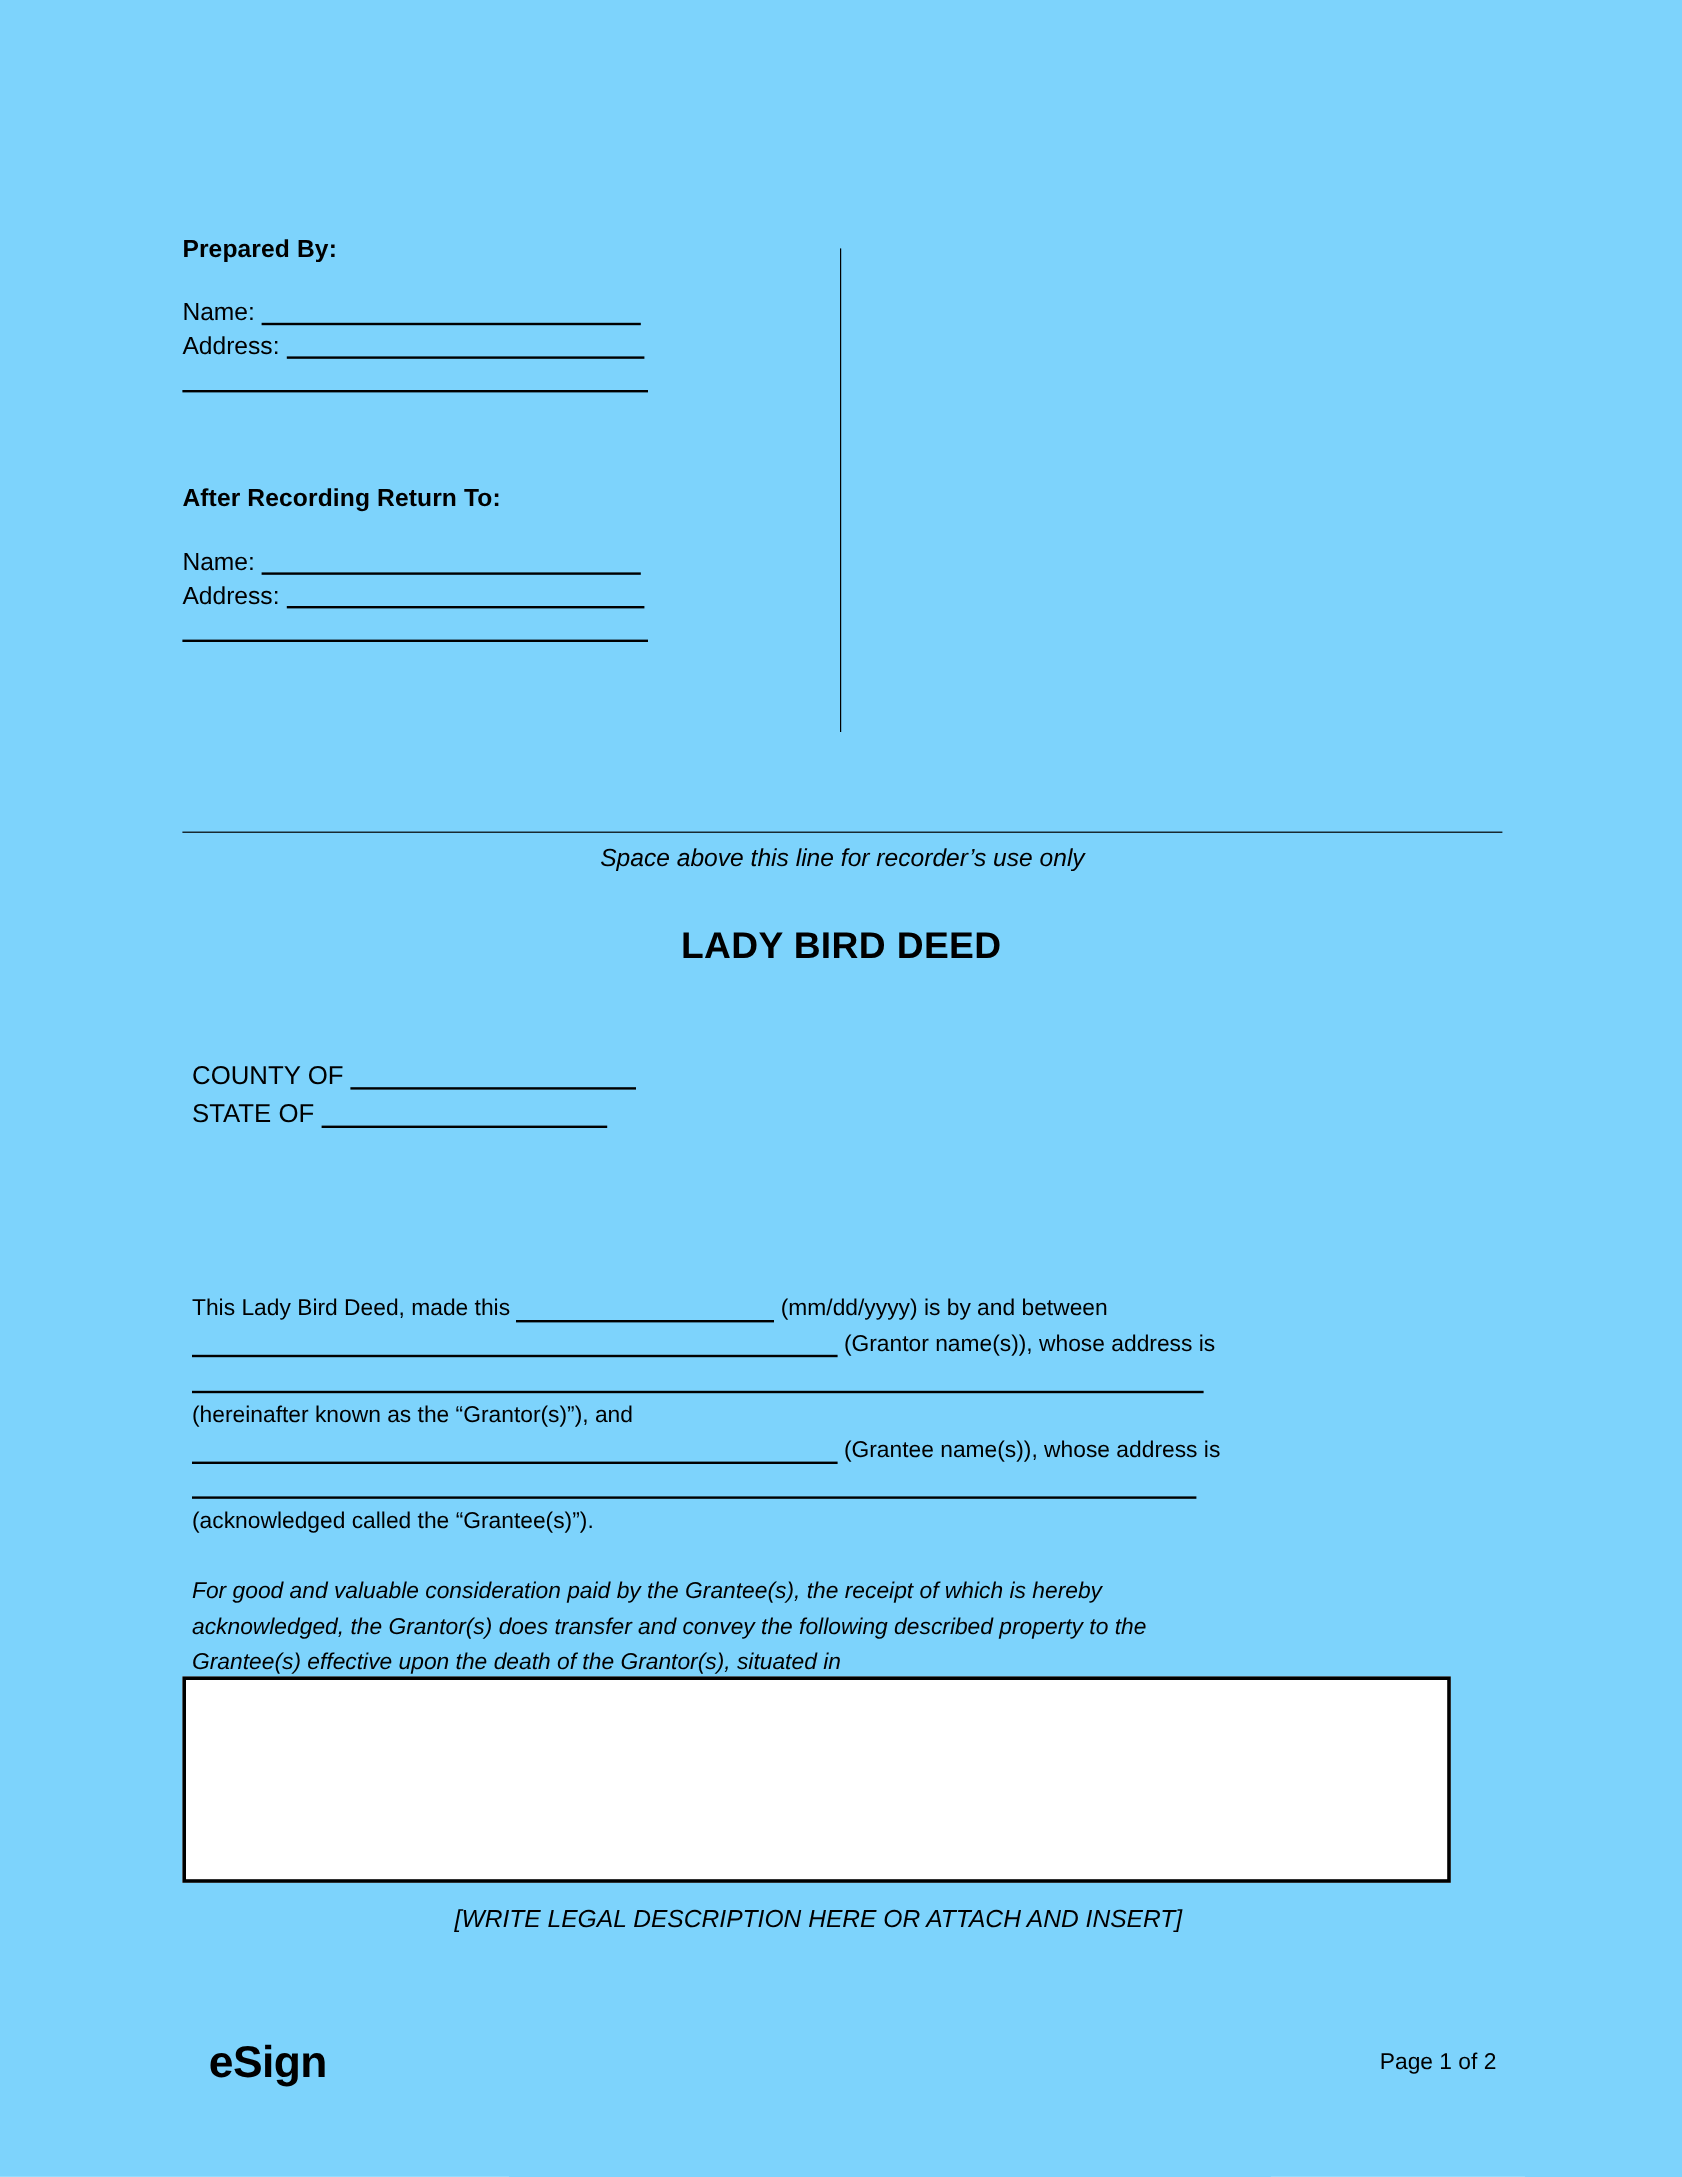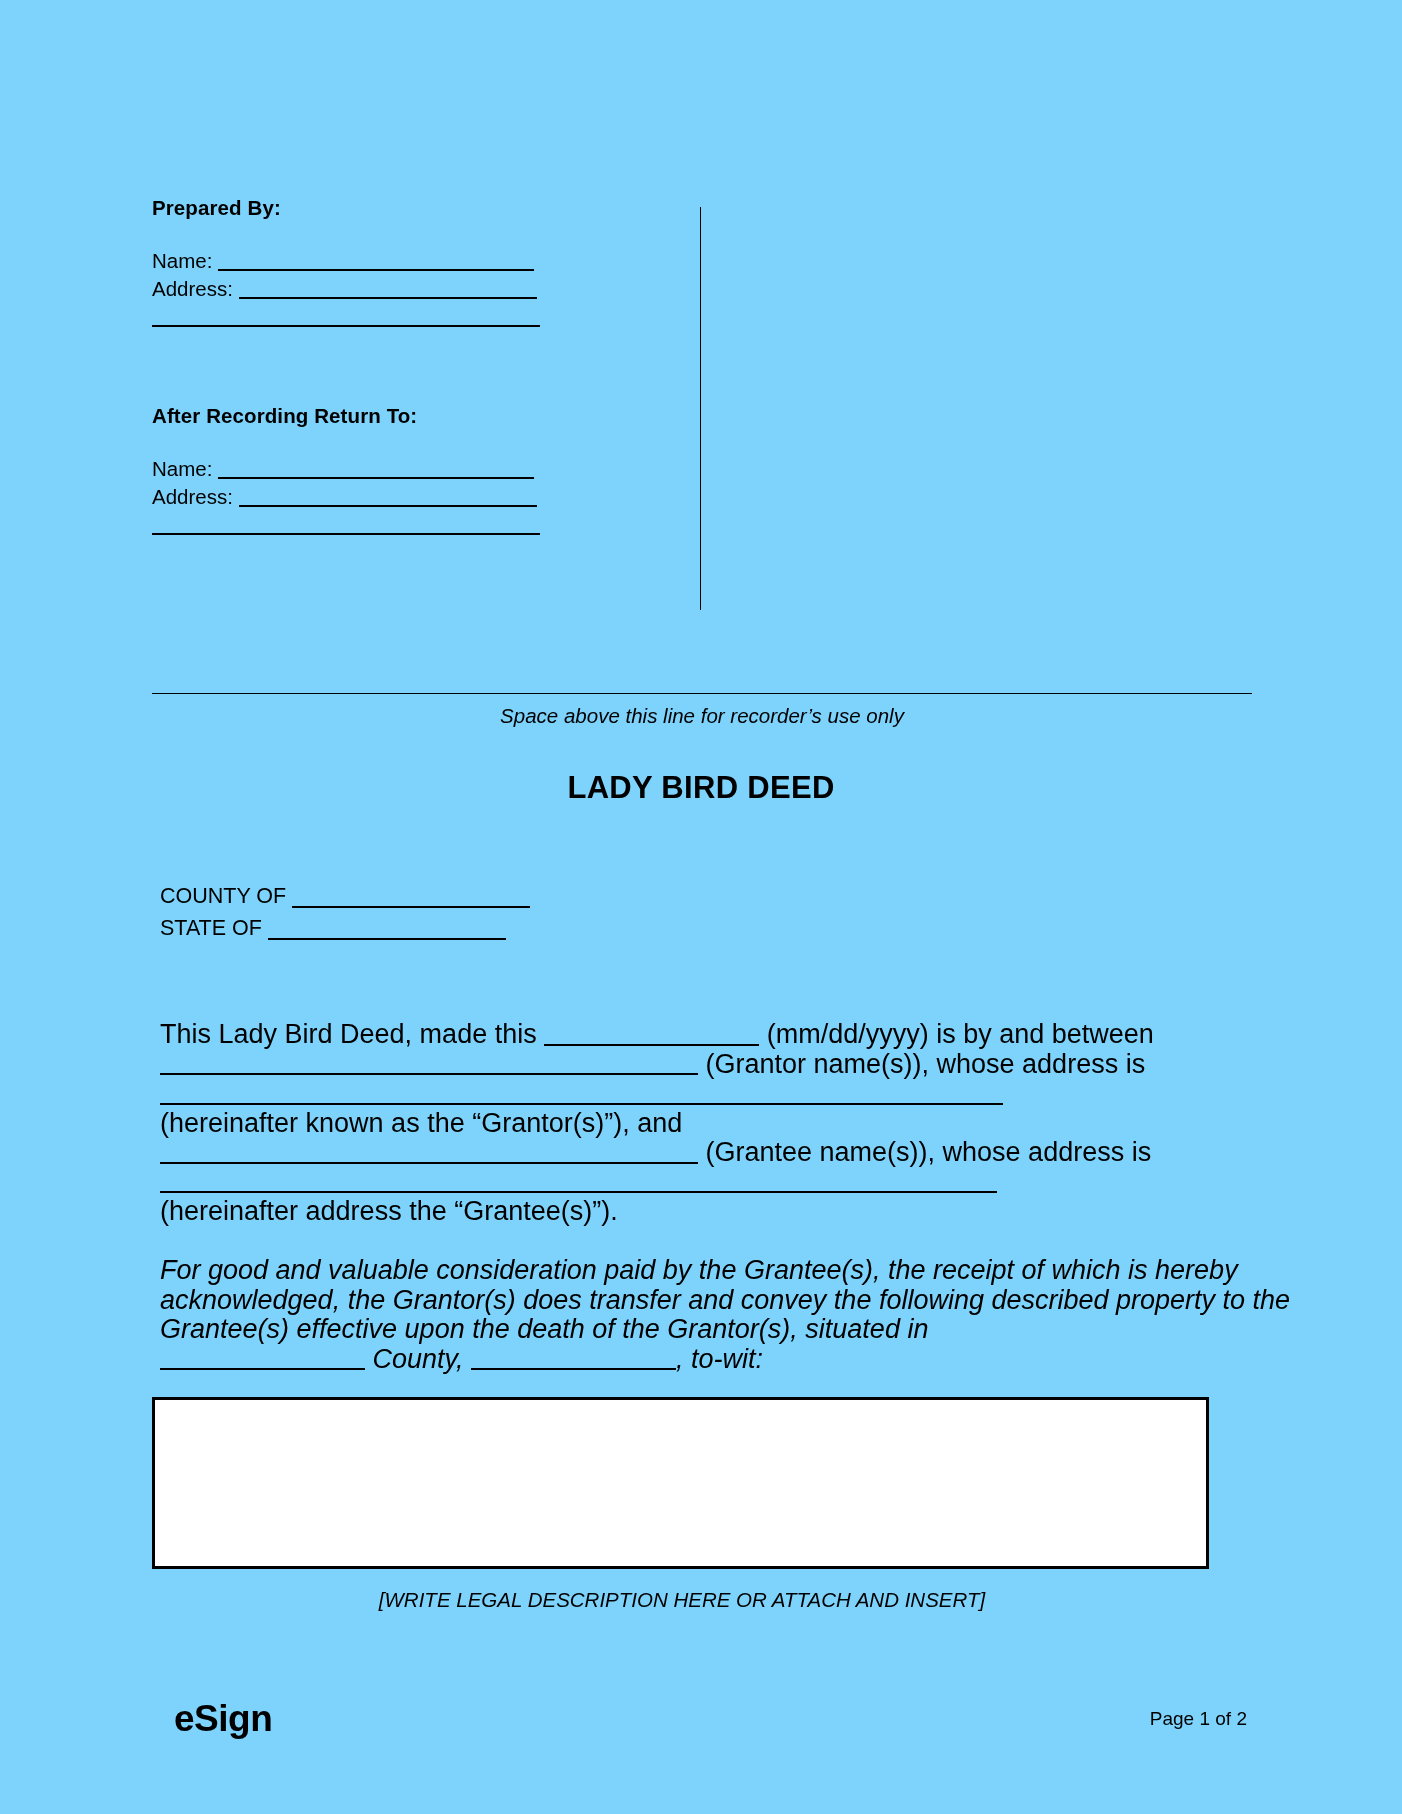--- a/index.html
+++ b/index.html
@@ -121,23 +121,23 @@
     line-height: 32px;
   }
   .sc-line { white-space: nowrap; }
   .fill-state { width: 238px; }
   .fill-county { width: 238px; }
 
   
   .body-copy {
     position: absolute;
     left: 160px;
-    top: 1020px;
+    top: 1076px;
     width: 1065px;
-    font-size: 27px;
+    font-size: 19px;
     line-height: 29.5px;
   }
 
   .para { margin: 0; }
   .para + .para { margin-top: 29.5px; font-style: italic; }
 
   .ln { display: block; white-space: nowrap; }
 
   .fill-date { width: 215px; }
   .fill-grantor-name { width: 538px; }
@@ -238,21 +238,21 @@
       <span class="ln"><span class="fill fill-grantor-name"></span><span> (Grantor name(s)), whose address is</span></span>
 
       <span class="ln"><span class="fill fill-grantor-addr"></span></span>
 
       <span class="ln"><span>(hereinafter known as the “Grantor(s)”), and</span></span>
 
       <span class="ln"><span class="fill fill-grantee-name"></span><span> (Grantee name(s)), whose address is</span></span>
 
       <span class="ln"><span class="fill fill-grantee-addr-a"></span><span class="fill fill-grantee-addr-b"></span></span>
 
-      <span class="ln"><span>(hereinafter address the “Grantee(s)”).</span></span>
+      <span class="ln"><span>(acknowledged called the “Grantee(s)”).</span></span>
     </div>
 
     <div class="para">
       <span class="ln">For good and valuable consideration paid by the Grantee(s), the receipt of which is hereby</span>
       <span class="ln">acknowledged, the Grantor(s) does transfer and convey the following described property to the</span>
       <span class="ln">Grantee(s) effective upon the death of the Grantor(s), situated in</span>
       <span class="ln"><span class="fill fill-county-short"></span><span> County, </span><span class="fill fill-state-short"></span><span>, to-wit:</span></span>
     </div>
 
   </div>

